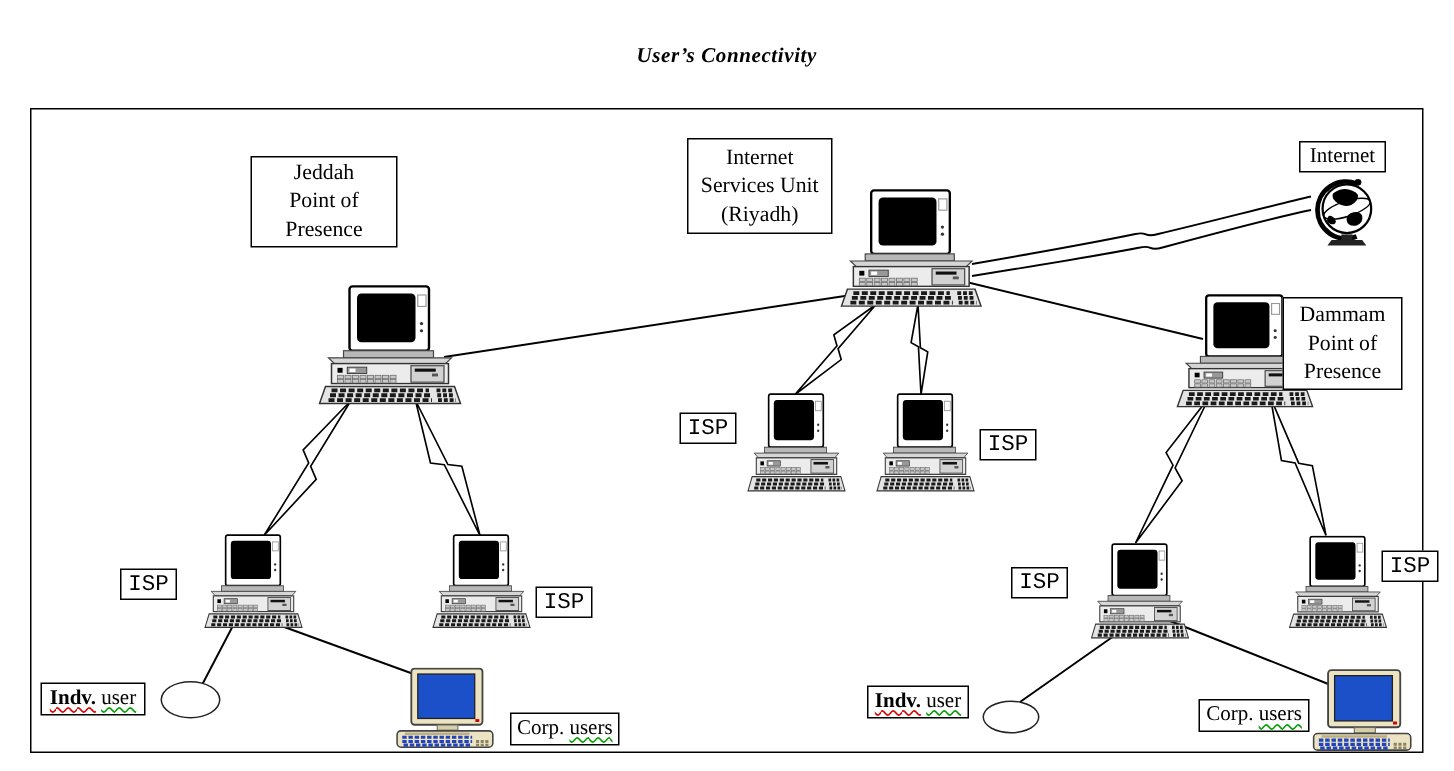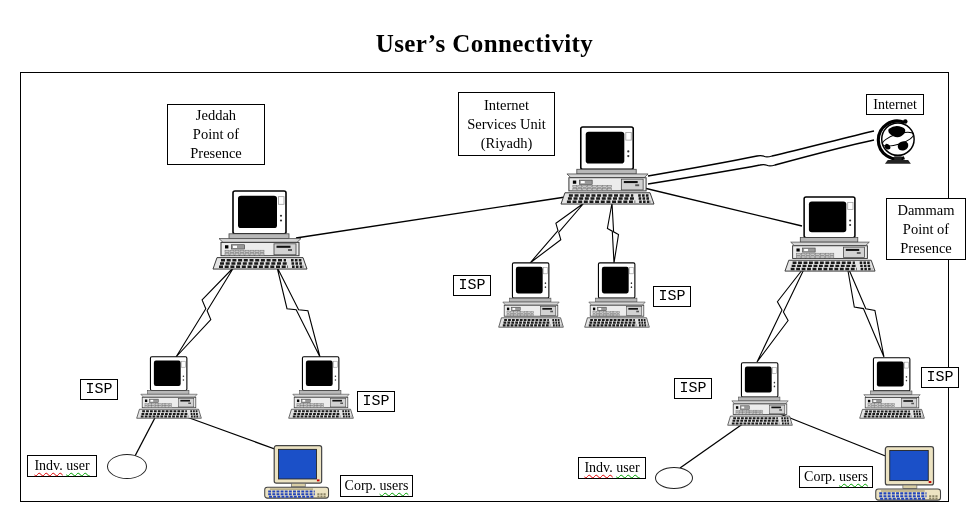--- a/index.html
+++ b/index.html
@@ -1,31 +1,31 @@
 <!DOCTYPE html>
 <html><head>
 <meta charset="utf-8">
 <style>
   html,body{margin:0;padding:0;background:#fff;}
   #stage{position:relative;width:969px;height:514px;background:#fff;overflow:hidden;
          font-family:"Liberation Serif",serif;color:#000;}
   #title{position:absolute;top:30px;left:0;width:100%;text-align:center;
-         font-size:25px;font-weight:bold;letter-spacing:.4px;}
+         font-size:14px;font-weight:bold;font-style:italic;letter-spacing:.4px;}
   #frame{position:absolute;left:20px;top:72px;width:929px;height:430px;
          border:1.4px solid #000;box-sizing:border-box;}
   #edges{position:absolute;left:0;top:0;width:969px;height:514px;}
   .wire{stroke:#000;stroke-width:1.3;fill:none;}
   .bolt{stroke:#000;stroke-width:1.1;fill:#fff;}
   .nbox{position:absolute;border:1px solid #000;background:#fff;box-sizing:border-box;
         display:flex;align-items:center;justify-content:center;text-align:center;
         font-size:14px;line-height:18px;}
   .multi{white-space:pre-line;font-size:14.5px;line-height:19px;}
   .ispbox{font-family:"Liberation Mono",monospace;font-size:15px;}
   .userbox{font-size:14px;white-space:nowrap;}
-  .sq-red{text-decoration:underline wavy #dd0000;text-decoration-thickness:1px;text-underline-offset:2px;}
+  .sq-red{text-decoration:underline wavy #dd0000;text-decoration-thickness:1px;text-underline-offset:2px;font-weight:bold;}
   .sq-green{text-decoration:underline wavy #00a000;text-decoration-thickness:1px;text-underline-offset:2px;}
   .node{position:absolute;}
   .ellipse{position:absolute;border:1.4px solid #222;border-radius:50%;background:#fff;box-sizing:border-box;}
 </style>
 </head>
 <body>
 
 <div id="stage">
 
   <svg width="0" height="0" style="position:absolute" aria-hidden="true">
@@ -168,21 +168,21 @@
 
   <div class="ellipse" style="left:107px;top:454px;width:40px;height:25px"></div>
   <div class="ellipse" style="left:655px;top:467px;width:38px;height:22px"></div>
 
   <div class="nbox multi" style="left:167px;top:104px;width:98px;height:61px">Jeddah
 Point of
 Presence</div>
   <div class="nbox multi" style="left:458px;top:92px;width:97px;height:64px">Internet
 Services Unit
 (Riyadh)</div>
-  <div class="nbox multi" style="left:886px;top:198px;width:80px;height:62px">Dammam
+  <div class="nbox multi" style="left:855px;top:198px;width:80px;height:62px">Dammam
 Point of
 Presence</div>
   <div class="nbox" style="left:866px;top:94px;width:58px;height:21px">Internet</div>
 
   <div class="nbox ispbox" style="left:80px;top:379px;width:38px;height:21px">ISP</div>
   <div class="nbox ispbox" style="left:357px;top:391px;width:38px;height:21px">ISP</div>
   <div class="nbox ispbox" style="left:453px;top:275px;width:38px;height:21px">ISP</div>
   <div class="nbox ispbox" style="left:653px;top:286px;width:38px;height:21px">ISP</div>
   <div class="nbox ispbox" style="left:674px;top:378px;width:38px;height:21px">ISP</div>
   <div class="nbox ispbox" style="left:921px;top:367px;width:38px;height:21px">ISP</div>

